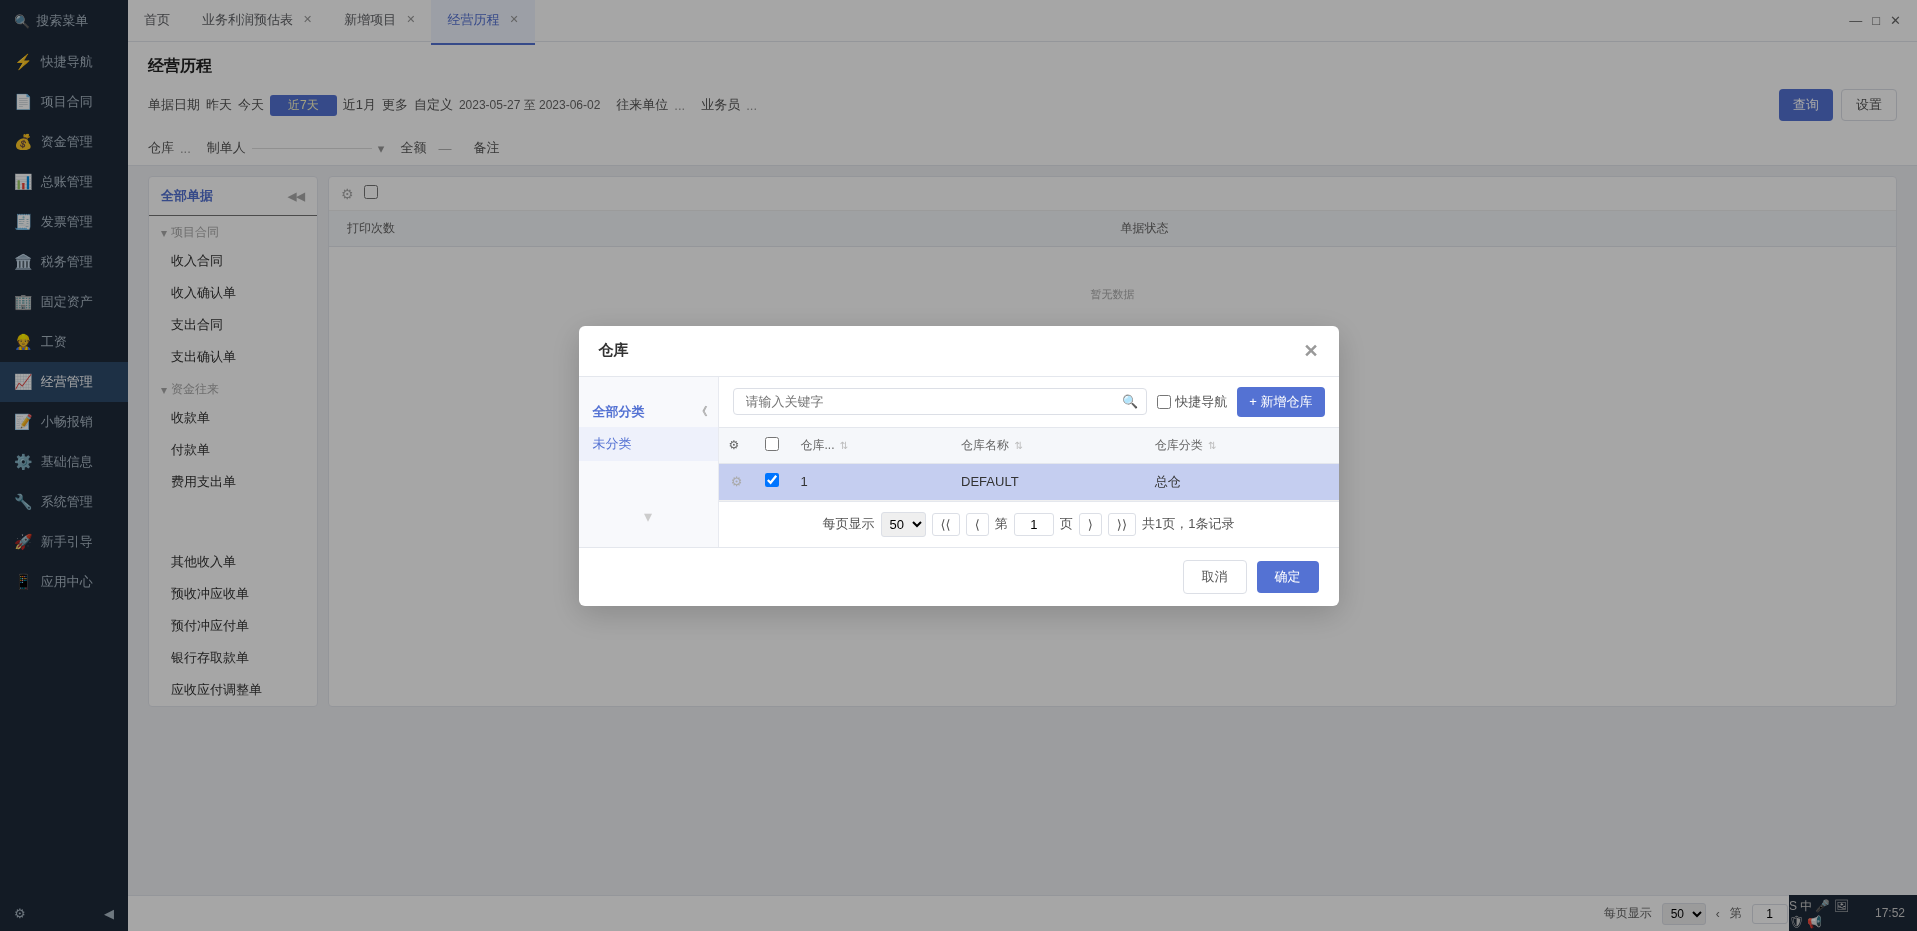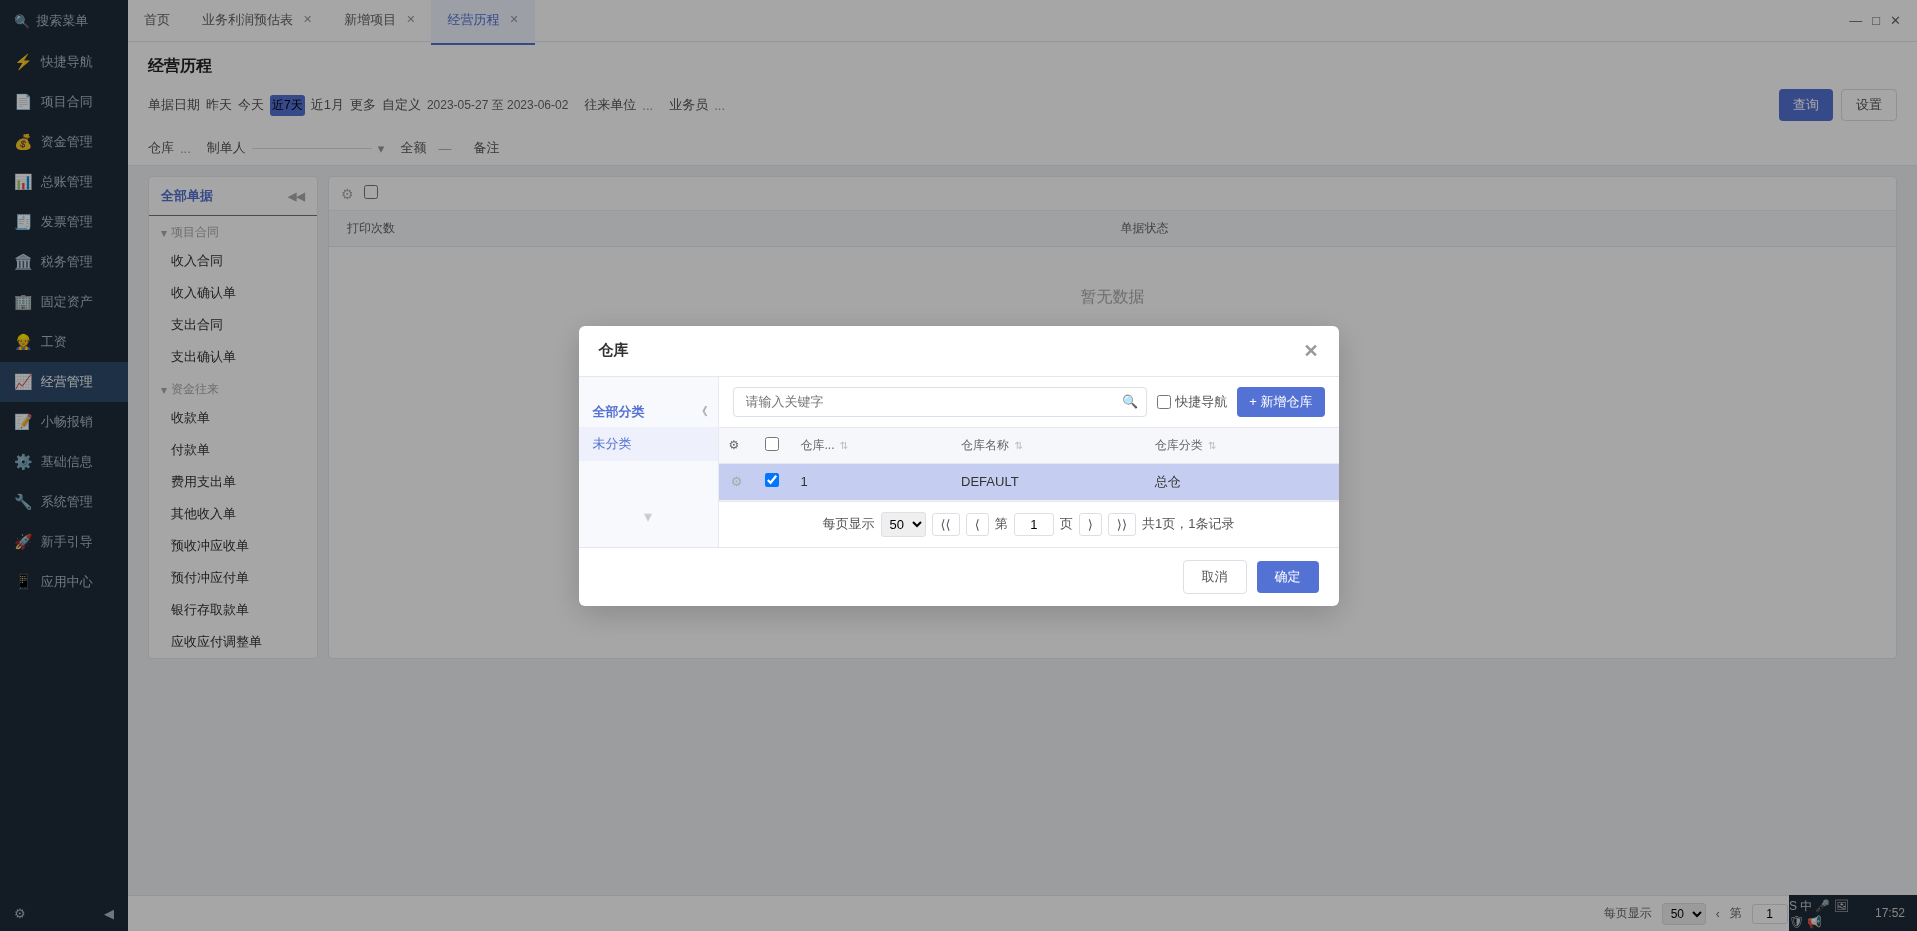--- a/index.html
+++ b/index.html
@@ -59,21 +59,21 @@
     .page-title {
       font-size: 16px; font-weight: bold; color: #222; margin-bottom: 12px;
     }
     .filter-row {
       display: flex; align-items: center; gap: 16px; padding-bottom: 10px; flex-wrap: wrap;
     }
     .filter-item {
       display: flex; align-items: center; gap: 6px; font-size: 13px; color: #555;
     }
     .date-badge {
-      background: #5472d3; color: #000000; border-radius: 3px; padding: 2px 2px; font-size: 12px;
+      background: #5472d3; color: #fef9c3; border-radius: 3px; padding: 2px 18px; font-size: 12px;
     }
     .filter-date-range { color: #666; font-size: 12px; }
     .filter-dots { color: #999; cursor: pointer; }
     .filter-actions { margin-left: auto; display: flex; gap: 8px; }
     .btn-primary {
       background: #5472d3; color: #fff; border: none; border-radius: 4px;
       padding: 6px 14px; cursor: pointer; font-size: 13px;
     }
     .btn-default {
       background: #fff; color: #555; border: 1px solid #dcdfe6; border-radius: 4px;
@@ -119,21 +119,21 @@
       padding: 8px 14px; font-size: 13px; color: #333; cursor: pointer;
     }
     .left-panel-item.active { color: #5472d3; background: #eef1fb; }
     .left-panel-scroll {
       flex: 1; overflow: auto;
     }
 
     
     .right-panel { flex: 1; display: flex; flex-direction: column; min-width: 0; }
     .right-toolbar {
-      display: flex; gap: 10px; padding: 10px 14px;
+      display: flex; align-items: center; gap: 10px; padding: 10px 14px;
       border-bottom: 1px solid #e4e7ed;
     }
     .search-input-wrap {
       display: flex; align-items: center; border: 1px solid #dcdfe6; border-radius: 4px;
       padding: 0 8px; background: #fff; flex: 1;
     }
     .search-input-wrap input {
       border: none; outline: none; font-size: 13px; padding: 5px 4px; flex: 1;
       color: #aaa;
     }
@@ -379,39 +379,39 @@
               <div style="padding: 7px 12px 7px 22px; font-size: 13px; color: rgb(51, 51, 51); cursor: pointer;">支出确认单</div>
             </div>
             <div>
               <div style="padding: 8px 12px 4px; font-size: 12px; color: rgb(170, 170, 170); display: flex; align-items: center; gap: 4px; cursor: pointer;">
                 <span style="color:#aaa;">▾</span> 
                 <span>资金往来</span>
               </div>
               <div style="padding: 7px 12px 7px 22px; font-size: 13px; color: rgb(51, 51, 51); cursor: pointer;">收款单</div>
               <div style="padding: 7px 12px 7px 22px; font-size: 13px; color: rgb(51, 51, 51); cursor: pointer;">付款单</div>
               <div style="padding: 7px 12px 7px 22px; font-size: 13px; color: rgb(51, 51, 51); cursor: pointer;">费用支出单</div>
-              <div style="padding: 7px 12px 7px 22px; font-size: 13px; color: rgb(51, 51, 51); cursor: pointer;">其他收入单</div>
+              <div style="padding: 7px 12px 7px 22px; font-size: 13px; color: rgb(51, 51, 51); cursor: pointer; margin-top: 48px;">其他收入单</div>
               <div style="padding: 7px 12px 7px 22px; font-size: 13px; color: rgb(51, 51, 51); cursor: pointer;">预收冲应收单</div>
               <div style="padding: 7px 12px 7px 22px; font-size: 13px; color: rgb(51, 51, 51); cursor: pointer;">预付冲应付单</div>
               <div style="padding: 7px 12px 7px 22px; font-size: 13px; color: rgb(51, 51, 51); cursor: pointer;">银行存取款单</div>
               <div style="padding: 7px 12px 7px 22px; font-size: 13px; color: rgb(51, 51, 51); cursor: pointer;">应收应付调整单</div>
             </div>
           </div>
       </div>
 
       <div style="flex:1; background:#fff; border-radius:4px; border:1px solid #e4e7ed; min-height:400px; overflow:hidden;">
         <div style="display:flex; align-items:center; padding:8px 12px; border-bottom:1px solid #eee; gap:10px;">
           <span class="settings-icon">⚙</span>
           <span><input type="checkbox" class="checkbox" style=""></span>
         </div>
         <div style="display:flex; background:#f5f7fa; border-bottom:1px solid #e4e7ed; font-size:12px; color:#666; padding:0 10px;">
           <div style="flex:1;padding:9px 8px;">打印次数</div>
           <div style="flex:1;padding:9px 8px;">单据状态</div>
         </div>
-        <div style="padding:40px; text-align:center; color:#aaa; font-size:16px;">
+        <div style="padding:40px; text-align:center; color:#aaa; font-size:11px;">
           <span>暂无数据</span>
         </div>
       </div>
     </div>
   </div>
 </div>
 
 <div class="bottom-bar">
   <span>每页显示</span>
   <select style="border:1px solid #dcdfe6;border-radius:3px;padding:2px 4px;font-size:12px;">

